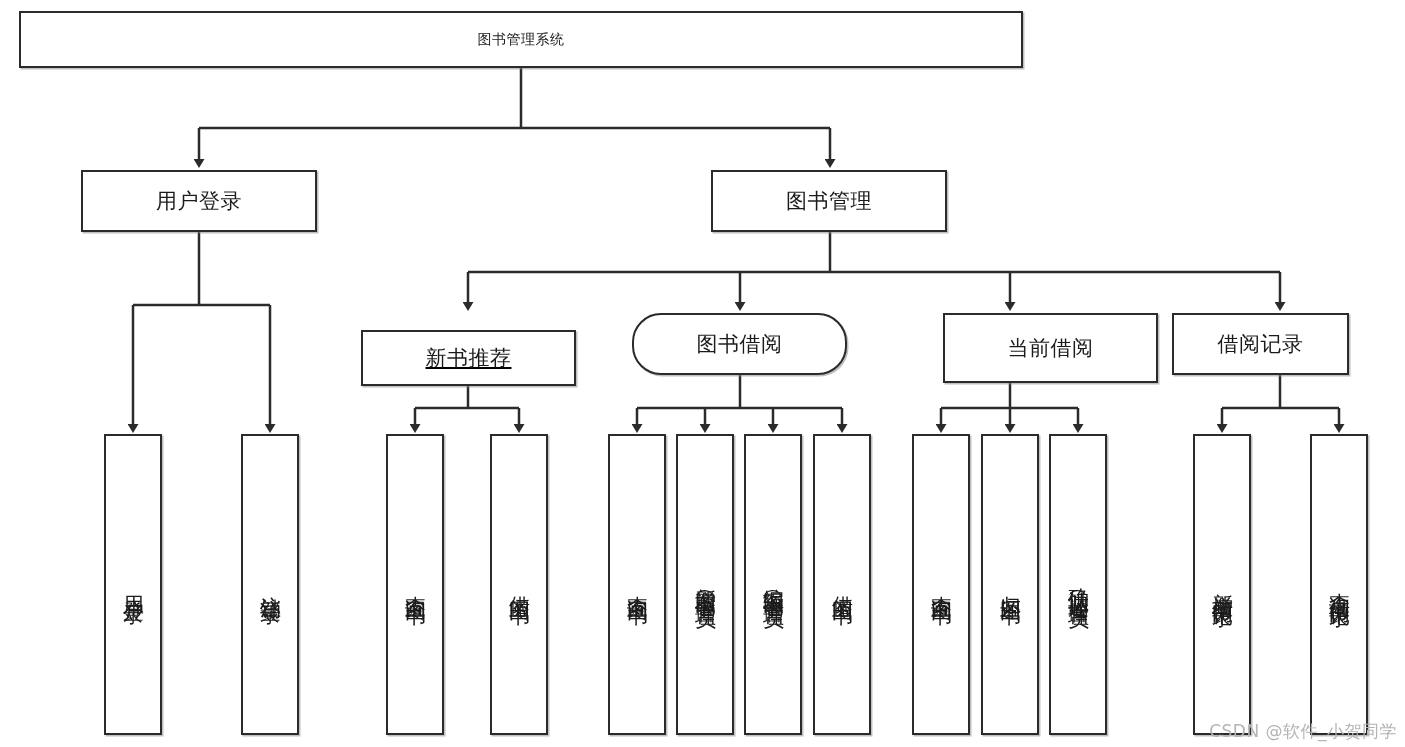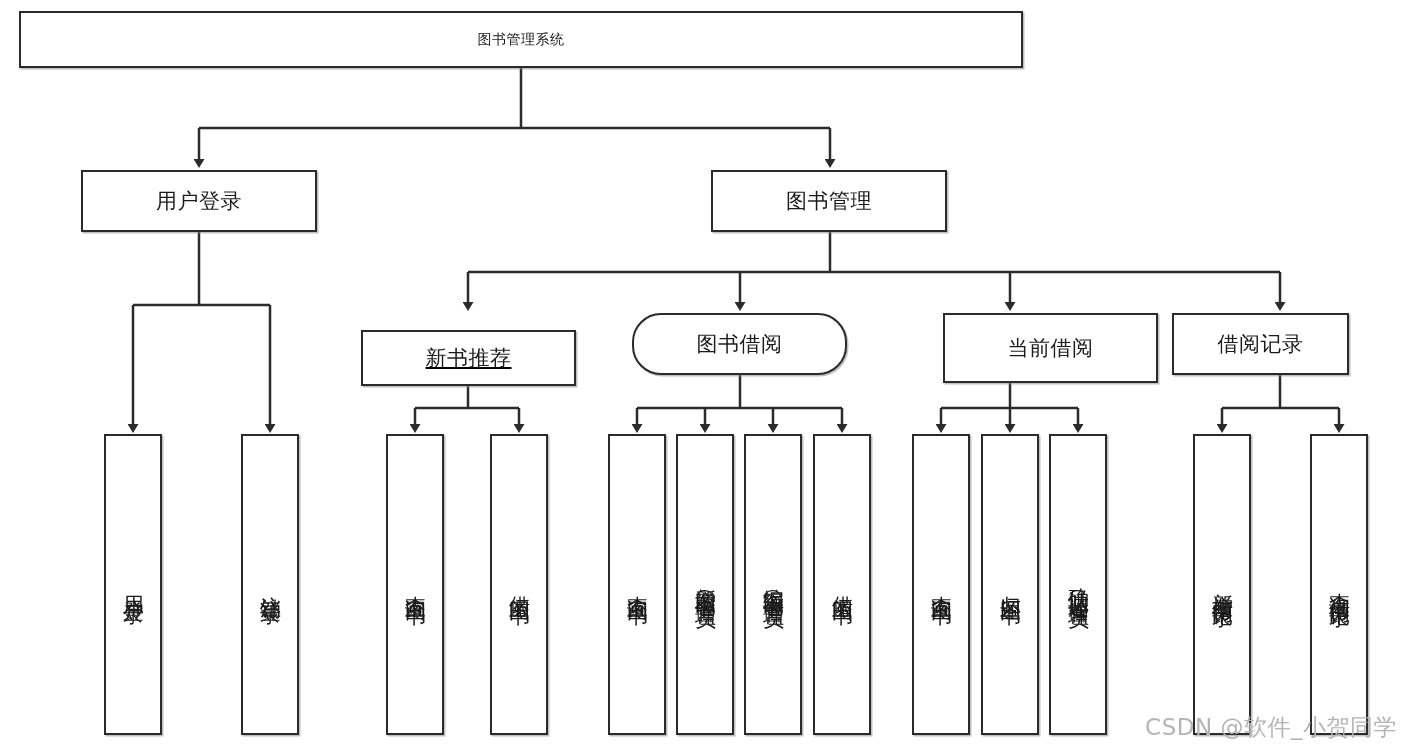--- a/index.html
+++ b/index.html
@@ -64,21 +64,21 @@
     color: #1b1b1b;
     letter-spacing: 3px;
     line-height: 1;
     text-align: center;
     white-space: nowrap;
   }
   .watermark {
     position: absolute;
     right: 8px;
     bottom: 4px;
-    font-size: 23px;
+    font-size: 17px;
     color: #b4b4b4;
     white-space: nowrap;
     letter-spacing: 0.5px;
     pointer-events: none;
   }
 </style>
 </head>
 <body>
 
 <div id="diagram-root">

